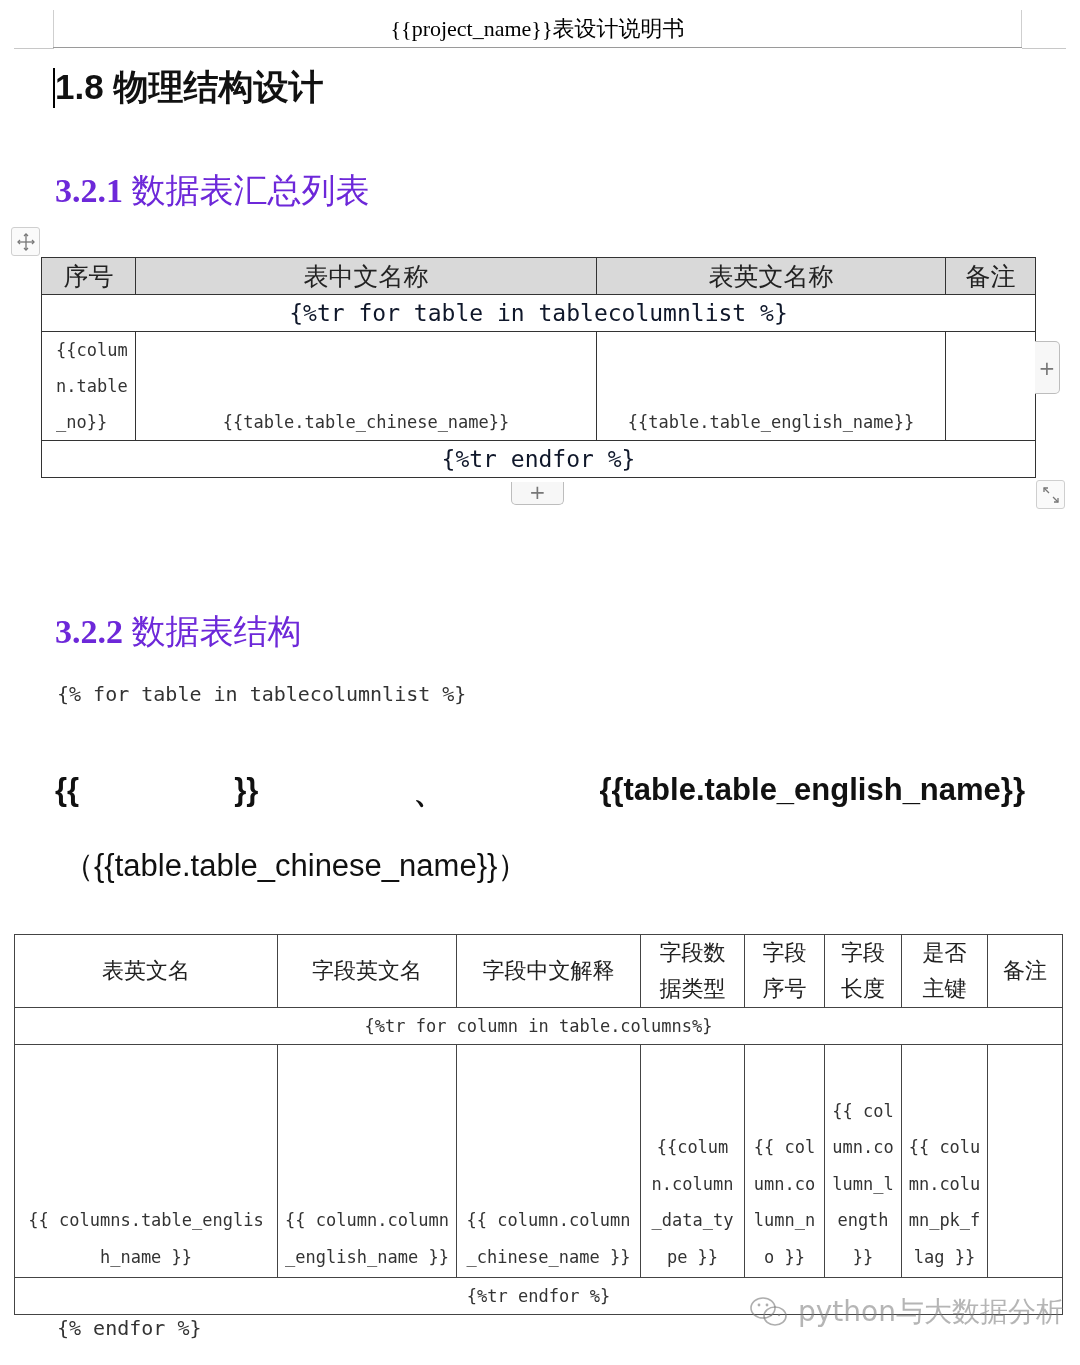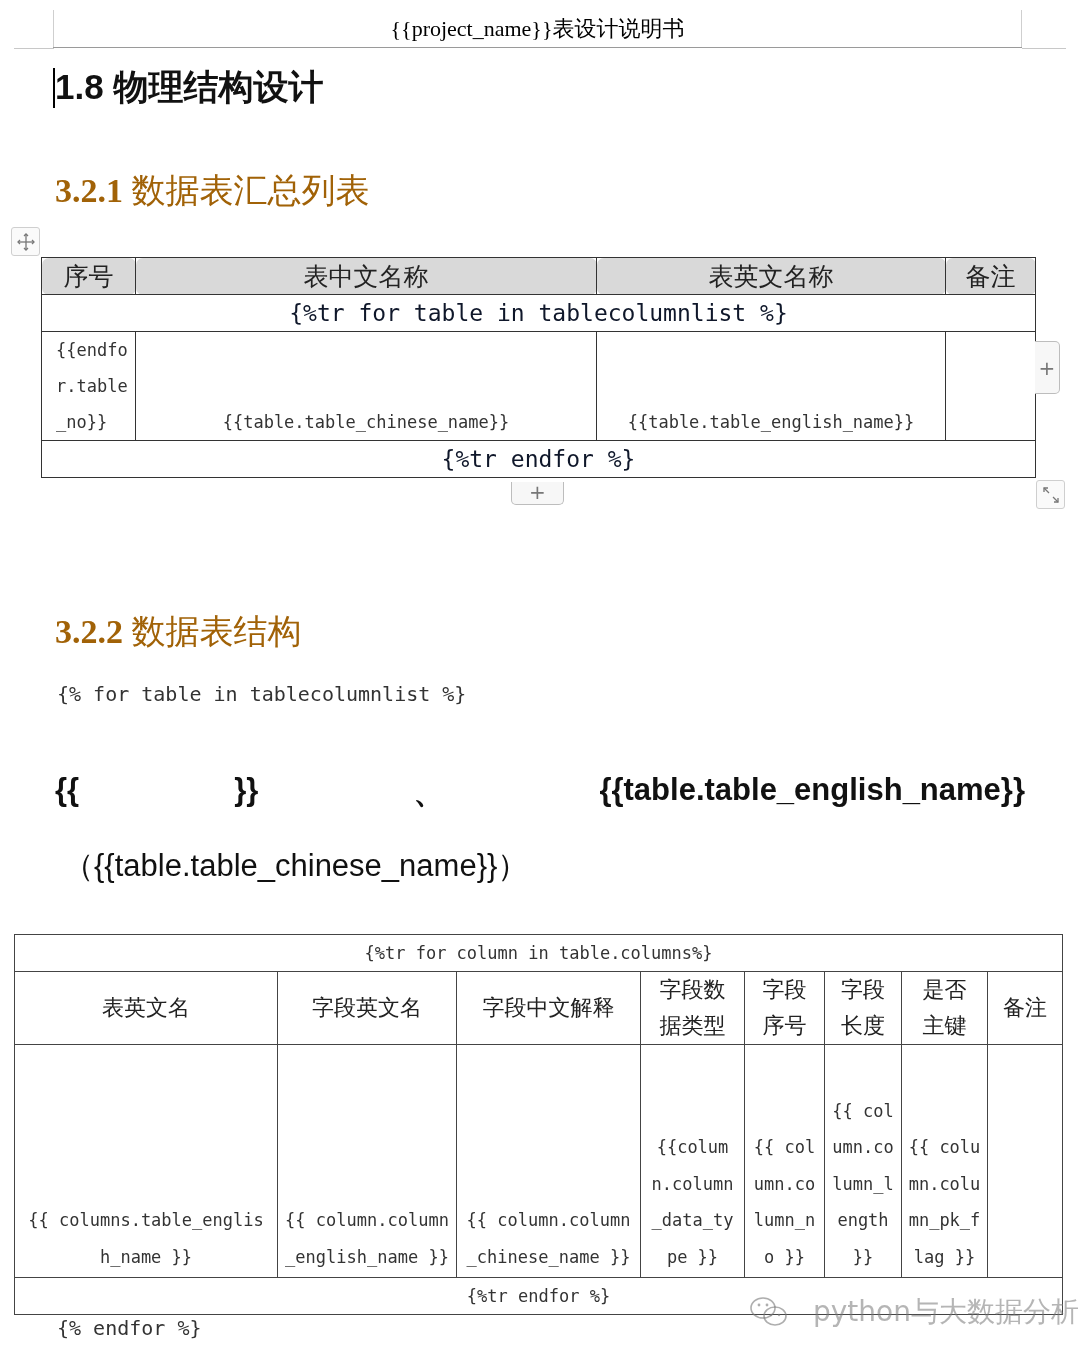--- a/index.html
+++ b/index.html
@@ -11,61 +11,61 @@
   .hdr-line-left { left:14px; top:48px; width:40px; height:1px; background:#c8c8c8; }
   .hdr-line-right { left:1022px; top:48px; width:44px; height:1px; background:#c8c8c8; }
   .hdr-vl { left:53px; top:10px; width:1px; height:38px; background:#cfcfcf; }
   .hdr-vr { left:1021px; top:10px; width:1px; height:38px; background:#cfcfcf; }
   .hdr-rule { left:53px; top:47px; width:969px; height:1px; background:#9a9a9a; }
   .hdr-text { left:53px; top:14px; width:969px; text-align:center; font-family:"Liberation Serif", serif;
               font-size:22px; color:#000000; letter-spacing:0; }
 
   .cursor { left:53px; top:68px; width:2px; height:40px; background:#000; }
   .h1 { left:55px; top:64px; font-family:"Liberation Sans", sans-serif; font-weight:bold; font-size:35px; color:#111; }
-  .h2 { left:55px; top:168px; font-family:"Liberation Serif", serif; font-size:34px; color:#a16207; }
+  .h2 { left:55px; top:168px; font-family:"Liberation Serif", serif; font-size:34px; color:#6d28d9; }
   .h2 .num { font-weight:bold; }
   .h2b { left:55px; top:580px;margin-top:29px; }
 
   
   .move-handle { left:11px; top:227px; width:27px; height:27px; border:1px solid #cfcfcf; border-radius:3px;
                  background:#fafafa; display:flex; align-items:center; justify-content:center; }
   .add-row-handle { left:511px; top:482px; width:51px; height:22px; border:1px solid #bdbdbd; border-top:none;
                     border-radius:0 0 5px 5px; background:#f7f7f7; color:#777; font-size:20px; line-height:20px;
                     text-align:center; font-family:"DejaVu Sans", sans-serif; }
   .add-col-handle { left:1035px; top:341px; width:24px; height:51px; border:1px solid #bdbdbd; border-left:none;
                     border-radius:0 5px 5px 0; background:#f7f7f7; color:#777; font-size:20px;
                     display:flex; align-items:center; justify-content:center; font-family:"DejaVu Sans", sans-serif; }
   .resize-handle { left:1036px; top:480px; width:27px; height:27px; border:1px solid #cfcfcf; border-radius:3px;
                    background:#fafafa; display:flex; align-items:center; justify-content:center; }
 
   
   table { border-collapse:collapse; table-layout:fixed; }
   .t1 { left:41px; top:257px; width:994px; }
   .t1 td, .t1 th { border:1.5px solid #333; padding:0; }
-  .t1 th { background:#d9d9d9; height:36px; font-weight:normal; font-family:"DejaVu Sans", sans-serif; font-size:25px; color:#222;border-radius:7px; }
+  .t1 th { background:#d9d9d9; height:36px; font-weight:normal; font-family:"DejaVu Sans", sans-serif; font-size:25px; color:#222; }
   .t1 .loop { height:36px; text-align:center; font-family:"DejaVu Sans Mono", monospace; font-size:23px; color:#0f172a; }
   .t1 .body td { height:108px; vertical-align:bottom; font-family:"DejaVu Sans Mono", monospace; font-size:17px; color:#333; text-align:center; line-height:36px; }
   .t1 .body td.no { text-align:left; padding-left:14px; word-break:break-all; }
 
   .mono-line { left:57px; top:682px; font-family:"DejaVu Sans Mono", monospace; font-size:20px; color:#333; }
 
   .title-line1 { left:55px; top:772px; width:970px; font-family:"Liberation Sans", sans-serif; font-weight:bold; font-size:31px; color:#111; display:flex; justify-content:space-between; }
   .title-line2 { left:63px; top:845px; font-family:"Liberation Sans", sans-serif; font-weight:normal; font-size:31px; color:#111; }
 
   
   .t2 { left:14px; top:934px; width:1048px; }
   .t2 td, .t2 th { border:1.5px solid #444; padding:0; }
   .t2 th { height:72px; font-weight:normal; font-family:"DejaVu Sans", sans-serif; font-size:22px; color:#222; line-height:36px; }
   .t2 .loop { height:36px; text-align:center; font-family:"DejaVu Sans Mono", monospace; font-size:17px; color:#333; }
   .t2 .body td { height:218px; vertical-align:bottom; text-align:center; font-family:"DejaVu Sans Mono", monospace;
                  font-size:17px; color:#333; line-height:36.5px; word-break:break-all; padding:12px 6px 2px 6px; }
   .endfor { left:57px; top:1316px; font-family:"DejaVu Sans Mono", monospace; font-size:20px; color:#333; }
 
   .watermark { left:748px; top:1293px; font-family:"DejaVu Sans", sans-serif; font-size:28px; color:rgba(120,120,120,0.55);
-               display:flex; align-items:center; gap:23px; }
+               display:flex; align-items:center; gap:8px; }
 </style>
 </head>
 <body>
 
 <div class="abs hdr-vl"></div>
 <div class="abs hdr-vr"></div>
 <div class="abs hdr-line-left"></div>
 <div class="abs hdr-line-right"></div>
 <div class="abs hdr-rule"></div>
 <div class="abs hdr-text">{{project_name}}表设计说明书</div>
@@ -102,21 +102,21 @@
       <tr>
     <th>序号</th>
     <th>表中文名称</th>
     <th>表英文名称</th>
     <th>备注</th>
   </tr>
   <tr>
     <td colspan="4" class="loop"><span class="squiggle-part">{%tr for table in tablecolumnlist %}</span></td>
   </tr>
   <tr class="body">
-    <td class="no">{{endfor.table_no}}</td>
+    <td class="no">{{column.table_no}}</td>
     <td>{{table.table_chinese_name}}</td>
     <td>{{table.table_english_name}}</td>
     <td></td>
   </tr>
   <tr>
     <td colspan="4" class="loop">{%tr endfor %}</td>
   </tr>
 </tbody>
   </table>
 
@@ -156,31 +156,31 @@
       <col style="width:179px">
       <col style="width:184px">
       <col style="width:104px">
     <col style="width:80px">
       <col style="width:77px">
       <col style="width:86px">
       <col style="width:75px">
   </colgroup>
   <tbody>
       <tr>
-    <td colspan="8" class="loop">{%tr for column in table.columns%}</td>
-  </tr>
-  <tr>
     <th>表英文名</th>
     <th>字段英文名</th>
     <th>字段中文解释</th>
     <th style="padding:0 8px">字段数据类型</th>
     <th style="padding:0 12px">字段序号</th>
     <th style="padding:0 12px">字段长度</th>
     <th style="padding:0 14px">是否主键</th>
     <th>备注</th>
+  </tr>
+  <tr>
+    <td colspan="8" class="loop">{%tr for column in table.columns%}</td>
   </tr>
   <tr class="body">
     <td style="padding:0 10px 2px">{{ columns.table_english_name }}</td>
     <td>{{ column.column_english_name }}</td>
     <td>{{ column.column_chinese_name }}</td>
     <td>{{column.column_data_type }}</td>
     <td>{{ column.column_no }}</td>
     <td>{{ column.column_length }}</td>
     <td>{{ column.column_pk_flag }}</td>
     <td></td>

